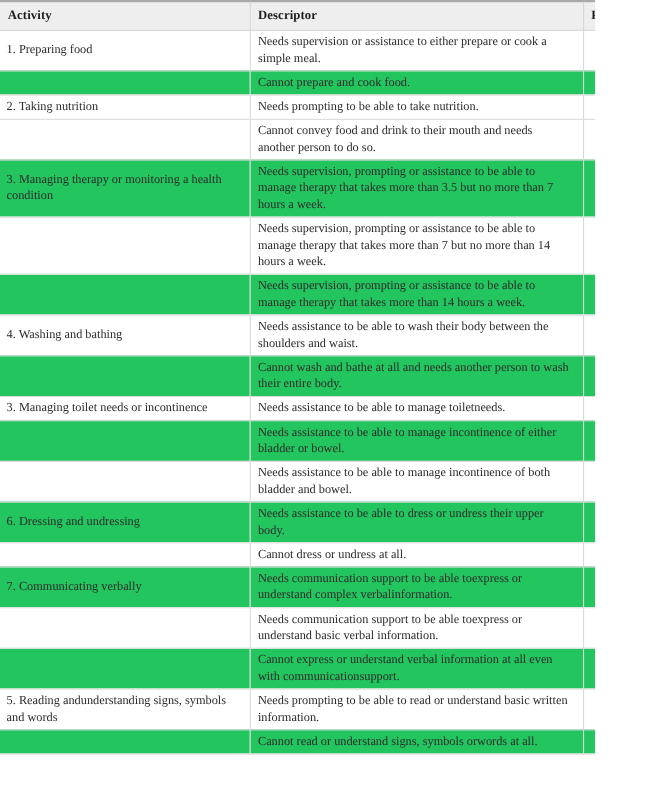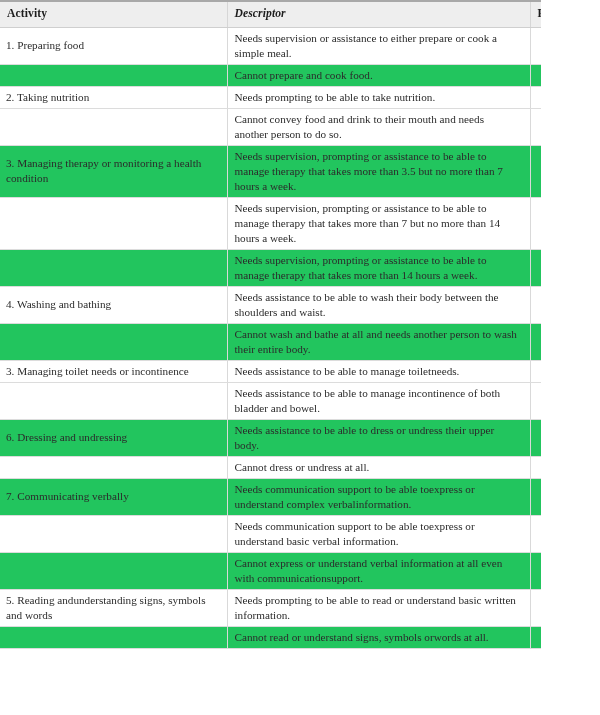--- a/index.html
+++ b/index.html
@@ -35,21 +35,20 @@
     padding: 4px 8px 5px 7px;
     vertical-align: middle;
     color: #1d1d1d;
     letter-spacing: 0.1px;
   }
   thead th.th-activity {
     border-right: 1px solid #d6d6d6;
   }
   thead th.th-descriptor {
     border-right: 1px solid #d6d6d6;
-    font-style: italic;
   }
   thead th.th-points {
     text-align: left;
   }
 
   tbody tr.stripe-light td { background: #ffffff; }
   tbody tr.stripe-dark  td { background: #22c55e; }
 
   tbody td {
     border-bottom: 1px solid #dcdcdc;
@@ -143,20 +142,25 @@
         <tr class="stripe-dark">
           <td class="cell-activity activity-blank"></td>
           <td class="cell-descriptor">Cannot wash and bathe at all and needs another person to wash their entire body.</td>
           <td class="cell-points">8</td>
         </tr>
         <tr class="stripe-light">
           <td class="cell-activity">3. Managing toilet needs or incontinence</td>
           <td class="cell-descriptor">Needs assistance to be able to manage toiletneeds.</td>
           <td class="cell-points">4</td>
         </tr>
+        <tr class="stripe-dark">
+          <td class="cell-activity activity-blank"></td>
+          <td class="cell-descriptor">Needs assistance to be able to manage incontinence of either bladder or bowel.</td>
+          <td class="cell-points">6</td>
+        </tr>
         <tr class="stripe-light">
           <td class="cell-activity activity-blank"></td>
           <td class="cell-descriptor">Needs assistance to be able to manage incontinence of both bladder and bowel.</td>
           <td class="cell-points">8</td>
         </tr>
         <tr class="stripe-dark">
           <td class="cell-activity">6. Dressing and undressing</td>
           <td class="cell-descriptor">Needs assistance to be able to dress or undress their upper body.</td>
           <td class="cell-points">4</td>
         </tr>

